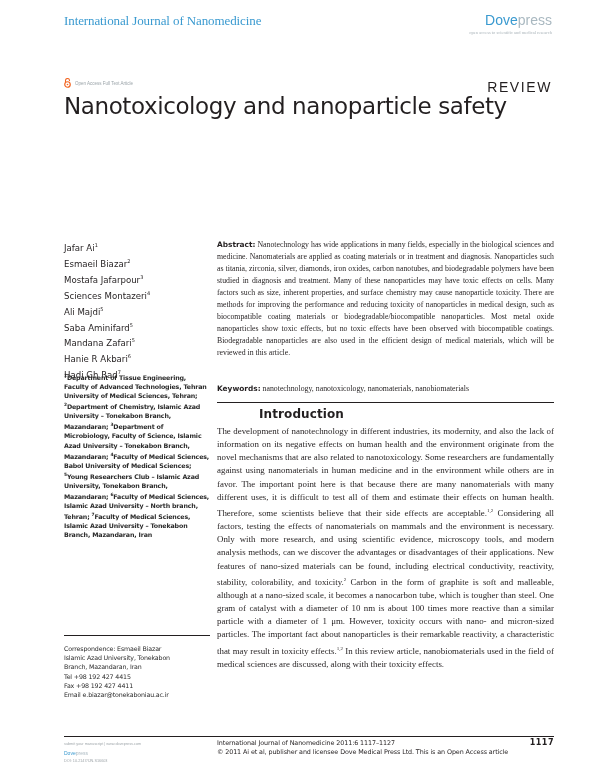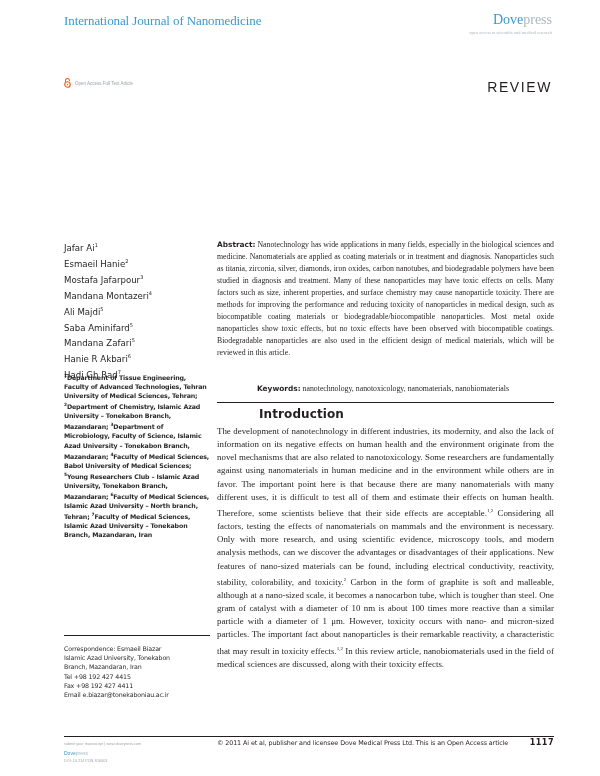--- a/index.html
+++ b/index.html
@@ -1,37 +1,37 @@
 <!DOCTYPE html>
 <html><head>
 <meta charset="utf-8">
 <style>
   html, body { margin:0; padding:0; background:#ffffff; }
   body { width:600px; height:776px; position:relative; overflow:hidden; font-family:"Liberation Serif", serif; color:#231f20; }
   .abs { position:absolute; }
   .journal { left:64px; top:13px; font-size:13px; color:#3a9ad0; font-family:"Liberation Serif", serif; letter-spacing:-0.1px; }
-  .dove { right:48px; top:12px; font-size:14px; font-family:Liberation Serif, serif; }
+  .dove { right:48px; top:12px; font-size:14px; font-family:Liberation Sans, sans-serif; }
   .dove .d { color:#3a9ad0; }
   .dove .p { color:#a9b8c0; }
   .tagline { right:48px; top:30px; font-size:4.5px; color:#aab4ba; }
   .oa { left:64px; top:78px; display:flex; align-items:center; gap:4px; }
   .oa-icon { width:7px; height:10px; }
   .oa-text { font-size:4.5px; color:#9aa3a8; font-family:"Liberation Sans", sans-serif; }
   .review { right:48px; top:79px; font-size:14px; letter-spacing:1.6px; font-family:"Liberation Sans", sans-serif; color:#231f20; }
   .title { left:64px; top:92px; font-size:23px; line-height:28px; font-family:"DejaVu Sans", sans-serif; font-weight:normal; color:#231f20; letter-spacing:-0.4px; }
   .authors { left:64px; top:239px; font-family:"DejaVu Sans", sans-serif; font-size:8.6px; line-height:12.9px; }
   .authors div { white-space:nowrap; }
   .authors sup { font-size:5px; vertical-align:4px; }
   .affil { left:64px; top:371px; width:146px; font-family:"DejaVu Sans", sans-serif; font-size:6.3px; line-height:9.3px; font-weight:bold; color:#2b2b2b; letter-spacing:-0.15px; }
   .affil sup { font-size:4.4px; vertical-align:2.5px; }
   .corr-rule { left:64px; top:635px; width:146px; height:1px; background:#231f20; }
   .corr { left:64px; top:644px; width:150px; font-family:"DejaVu Sans", sans-serif; font-size:6.3px; line-height:9.2px; color:#2b2b2b; letter-spacing:-0.15px; }
   .abstract { left:217px; top:239px; width:337px; font-size:7.8px; line-height:12px; text-align:justify; }
   .abstract b, .kw b { font-family:"DejaVu Sans", sans-serif; font-weight:bold; font-size:7.4px; }
-  .kw { left:217px; top:383px; width:337px; font-size:7.8px; line-height:12px;margin-left:40px; }
+  .kw { left:217px; top:383px; width:337px; font-size:7.8px; line-height:12px; }
   .rule2 { left:217px; top:402px; width:337px; height:1.4px; background:#231f20; }
   .intro-h { left:217px; top:407px; font-family:"DejaVu Sans", sans-serif; font-weight:bold; font-size:12px; letter-spacing:0.1px;margin-left:42px; }
   .intro { left:217px; top:425px; width:337px; font-size:8.9px; line-height:13.15px; text-align:justify; }
   .intro sup { font-size:5px; vertical-align:4px; }
   .foot-rule { left:64px; top:736px; width:490px; height:1.2px; background:#231f20; }
   .foot-left { left:64px; top:740px; font-family:"Liberation Sans", sans-serif; font-size:3.8px; line-height:8.5px; color:#a0a7ab; }
   .foot-left .dv { color:#3a9ad0; font-size:5px; }
   .foot-mid { left:217px; top:739px; width:300px; font-family:"DejaVu Sans", sans-serif; font-size:6.4px; line-height:8.9px; color:#231f20; letter-spacing:-0.1px; }
   .foot-page { right:46px; top:738px; font-family:"DejaVu Sans", sans-serif; font-weight:bold; font-size:8px; letter-spacing:0.5px;margin-left:44px; }
 </style>
@@ -50,27 +50,28 @@
     <path d="M3 8 V5 a4 4 0 0 1 8 0 V6" fill="none" stroke="#f26522" stroke-width="2.2"></path>
     <circle cx="7" cy="13" r="5.5" fill="none" stroke="#f26522" stroke-width="2.4"></circle>
     <circle cx="7" cy="13" r="1.6" fill="#f26522"></circle>
   </svg>
   <span class="oa-text">Open Access Full Text Article</span>
 </div>
 
 <div class="abs review">REVIEW</div>
 
 <div class="abs title">
+  <div>Nanotoxicology and nanoparticle safety</div>
 </div>
 
 <div class="abs authors">
   <div><span>Jafar Ai</span><sup>1</sup></div>
-  <div><span>Esmaeil Hanie</span><sup>2</sup></div>
+  <div><span>Esmaeil Biazar</span><sup>2</sup></div>
   <div><span>Mostafa Jafarpour</span><sup>3</sup></div>
-  <div><span>Mandana Montazeri</span><sup>4</sup></div>
+  <div><span>Sciences Montazeri</span><sup>4</sup></div>
   <div><span>Ali Majdi</span><sup>5</sup></div>
   <div><span>Saba Aminifard</span><sup>5</sup></div>
   <div><span>Mandana Zafari</span><sup>5</sup></div>
   <div><span>Hanie R Akbari</span><sup>6</sup></div>
   <div><span>Hadi Gh Rad</span><sup>7</sup></div>
 </div>
 
 <div class="abs affil">
   <sup>1</sup><span>Department of Tissue Engineering, Faculty of Advanced Technologies, Tehran University of Medical Sciences, Tehran; </span><sup>2</sup><span>Department of Chemistry, Islamic Azad University – Tonekabon Branch, Mazandaran; </span><sup>3</sup><span>Department of Microbiology, Faculty of Science, Islamic Azad University – Tonekabon Branch, Mazandaran; </span><sup>4</sup><span>Faculty of Medical Sciences, Babol University of Medical Sciences; </span><sup>5</sup><span>Young Researchers Club – Islamic Azad University, Tonekabon Branch, Mazandaran; </span><sup>6</sup><span>Faculty of Medical Sciences, Islamic Azad University – North branch, Tehran; </span><sup>7</sup><span>Faculty of Medical Sciences, Islamic Azad University – Tonekabon Branch, Mazandaran, Iran</span>
 </div>
@@ -96,15 +97,16 @@
 <div class="abs intro-h">Introduction</div>
 <div class="abs intro"><span>The development of nanotechnology in different industries, its modernity, and also the lack of information on its negative effects on human health and the environment originate from the novel mechanisms that are also related to nanotoxicology. Some researchers are fundamentally against using nanomaterials in human medicine and in the environment while others are in favor. The important point here is that because there are many nanomaterials with many different uses, it is difficult to test all of them and estimate their effects on human health. Therefore, some scientists believe that their side effects are acceptable.</span><sup>1,2</sup><span> Considering all factors, testing the effects of nanomaterials on mammals and the environment is necessary. Only with more research, and using scientific evidence, microscopy tools, and modern analysis methods, can we discover the advantages or disadvantages of their applications. New features of nano-sized materials can be found, including electrical conductivity, reactivity, stability, colorability, and toxicity.</span><sup>2</sup><span> Carbon in the form of graphite is soft and malleable, although at a nano-sized scale, it becomes a nanocarbon tube, which is tougher than steel. One gram of catalyst with a diameter of 10 nm is about 100 times more reactive than a similar particle with a diameter of 1 μm. However, toxicity occurs with nano- and micron-sized particles. The important fact about nanoparticles is their remarkable reactivity, a characteristic that may result in toxicity effects.</span><sup>1,2</sup><span> In this review article, nanobiomaterials used in the field of medical sciences are discussed, along with their toxicity effects.</span></div>
 
 <div class="abs foot-rule"></div>
 <div class="abs foot-left">
   <div>submit your manuscript | www.dovepress.com</div>
   <div class="dv"><span style="color:#3a9ad0">Dove</span><span style="color:#a9b8c0">press</span></div>
   <div>DOI: 10.2147/IJN.S16603</div>
 </div>
 <div class="abs foot-mid">
+  <div>International Journal of Nanomedicine 2011:6 1117–1127</div>
   <div>© 2011 Ai et al, publisher and licensee Dove Medical Press Ltd. This is an Open Access article</div>
 </div>
 <div class="abs foot-page">1117</div>
 
 </body></html>

